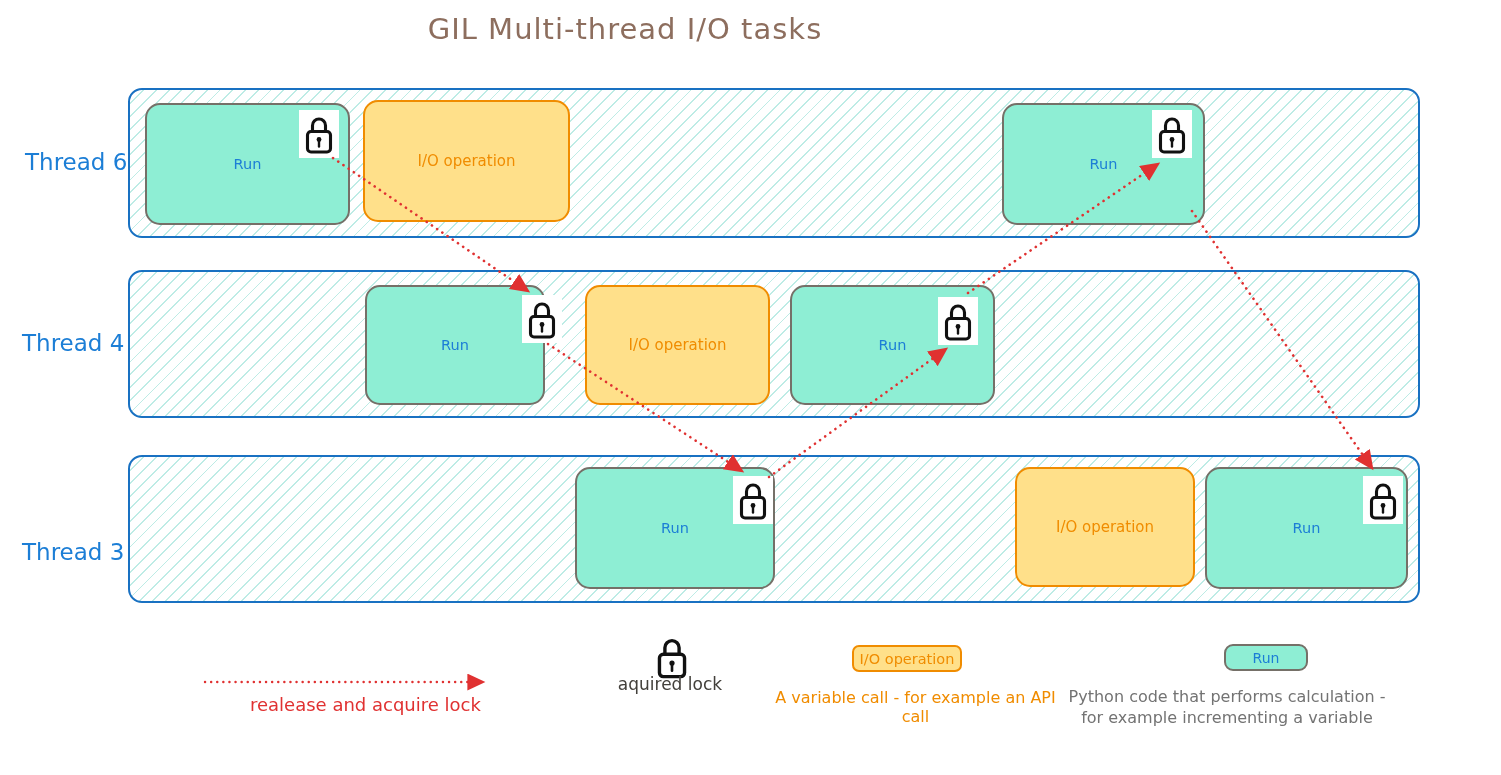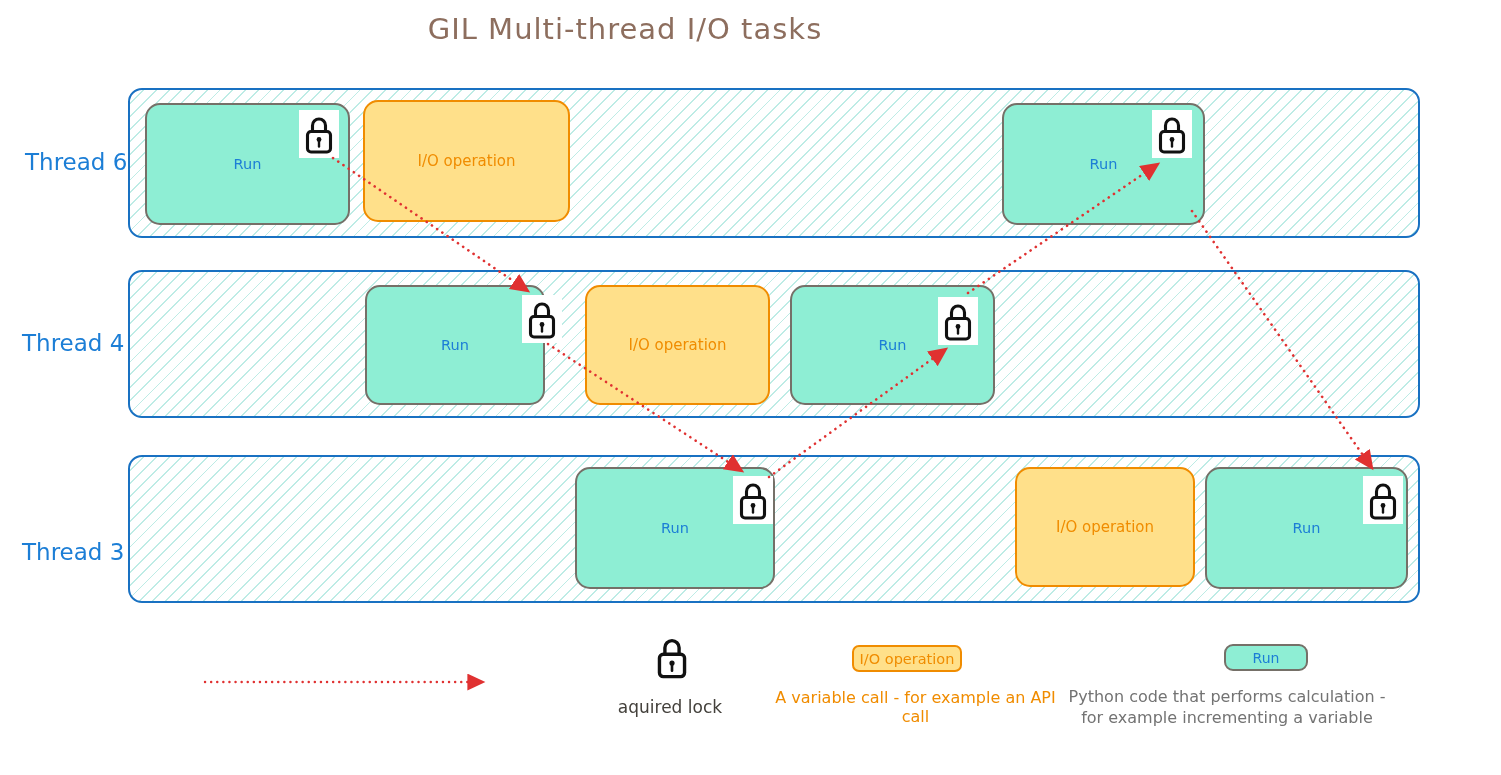--- a/index.html
+++ b/index.html
@@ -44,21 +44,21 @@
   .overlay{position:absolute;left:0;top:0;width:1501px;height:775px;pointer-events:none;}
   .legend-arrow-label{
     position:absolute;left:250px;top:694px;width:230px;text-align:center;
     font-size:18px;color:#e03131;white-space:nowrap;
   }
   .legend-lock{
     position:absolute;left:650px;top:631px;width:44px;height:52px;background:#fff;
     display:flex;align-items:center;justify-content:center;
   }
   .legend-lock-label{
-    position:absolute;left:615px;top:697px;width:110px;text-align:center;
+    position:absolute;left:615px;top:674px;width:110px;text-align:center;
     font-size:17px;color:#43403b;white-space:nowrap;
   }
   .legend-io-chip{
     position:absolute;left:852px;top:645px;width:110px;height:27px;box-sizing:border-box;
     background:#ffe08a;border:2px solid #f08c00;border-radius:7px;
     display:flex;align-items:center;justify-content:center;
     color:#f08c00;font-size:14.5px;
   }
   .legend-io-desc{
     position:absolute;left:763px;top:688px;width:305px;text-align:center;
@@ -176,20 +176,21 @@
       </marker>
     </defs>
     <line x1="333" y1="158" x2="528" y2="291" stroke="#e03131" stroke-width="2.6" stroke-linecap="round" stroke-dasharray="0.1 6.2" marker-end="url(#arrowhead)"></line>
     <line x1="548" y1="344" x2="742" y2="471" stroke="#e03131" stroke-width="2.6" stroke-linecap="round" stroke-dasharray="0.1 6.2" marker-end="url(#arrowhead)"></line>
     <line x1="769" y1="477" x2="946" y2="349" stroke="#e03131" stroke-width="2.6" stroke-linecap="round" stroke-dasharray="0.1 6.2" marker-end="url(#arrowhead)"></line>
     <line x1="968" y1="293" x2="1158" y2="164" stroke="#e03131" stroke-width="2.6" stroke-linecap="round" stroke-dasharray="0.1 6.2" marker-end="url(#arrowhead)"></line>
     <line x1="1192" y1="211" x2="1372" y2="468" stroke="#e03131" stroke-width="2.6" stroke-linecap="round" stroke-dasharray="0.1 6.2" marker-end="url(#arrowhead)"></line>
     <line x1="205" y1="682" x2="483" y2="682" stroke="#e03131" stroke-width="2.4" stroke-linecap="round" stroke-dasharray="0.1 6" marker-end="url(#arrowhead)"></line>
   </svg>
 
+  <div class="legend-arrow-label">realease and acquire lock</div>
 
   <div class="legend-lock">
     <svg width="38" height="48" viewBox="0 0 34 44">
         <path d="M10.5 20 V13.5 a6.5 6.5 0 0 1 13 0 V20" fill="none" stroke="#111" stroke-width="3.1"></path>
         <rect x="5.5" y="19.5" width="23" height="20.5" rx="3.5" fill="#fff" stroke="#111" stroke-width="3.1"></rect>
         <circle cx="17" cy="27.5" r="2.4" fill="#111"></circle>
         <line x1="17" y1="29.5" x2="17" y2="34.5" stroke="#111" stroke-width="2.4" stroke-linecap="round"></line>
       </svg>
   </div>
   <div class="legend-lock-label">aquired lock</div>

